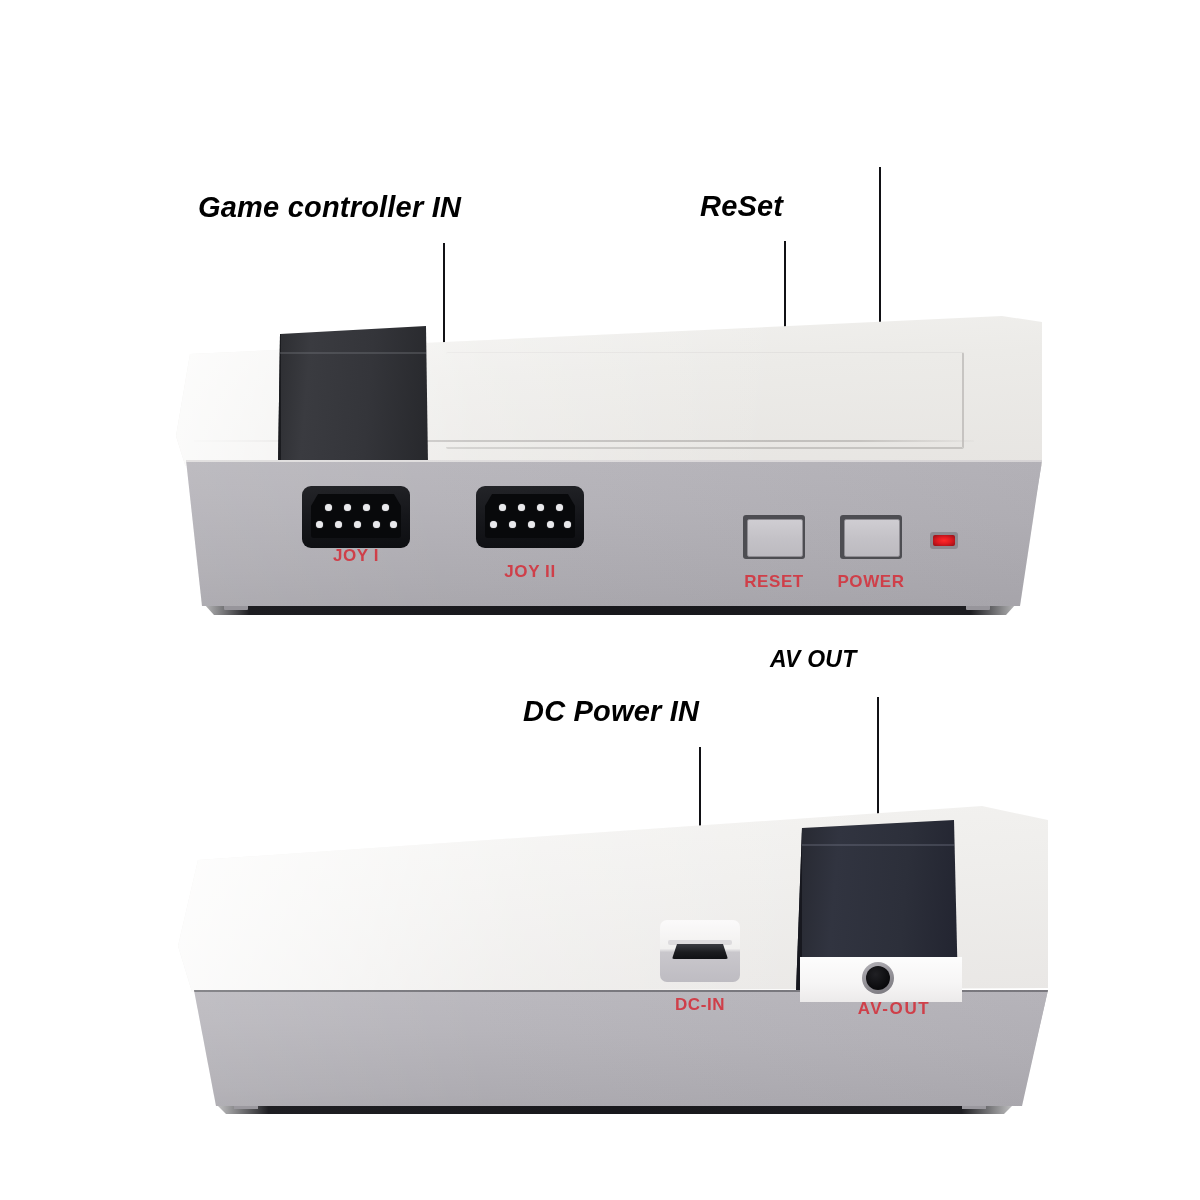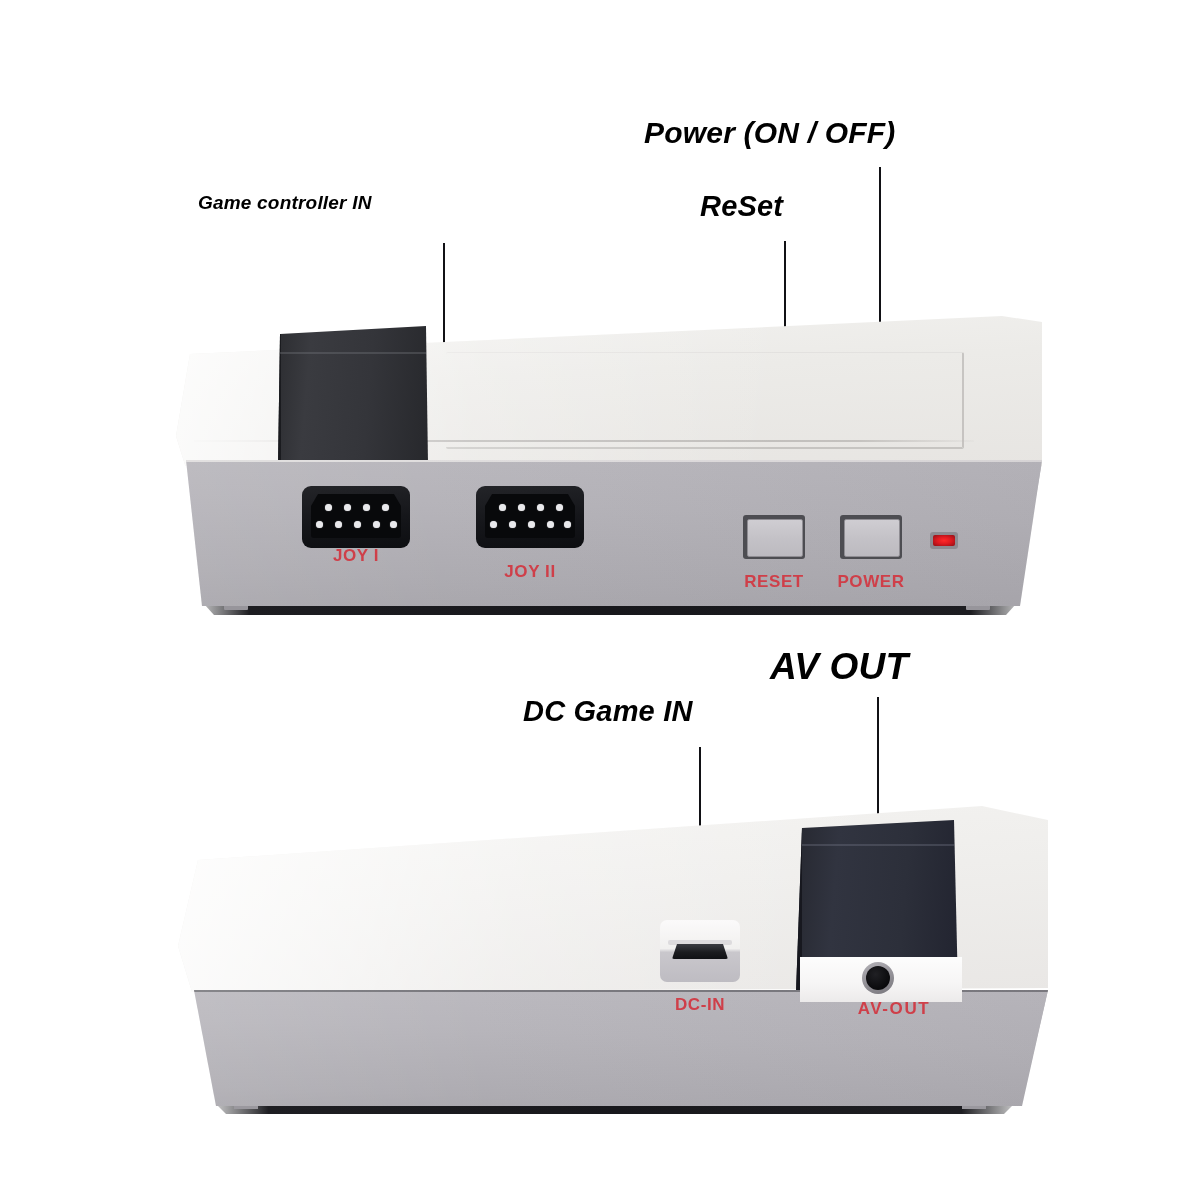--- a/index.html
+++ b/index.html
@@ -28,25 +28,25 @@
   .callout-label {
     position: absolute;
     font-family: "Liberation Sans", sans-serif;
     font-weight: bold;
     font-style: italic;
     color: #000000;
     white-space: nowrap;
     letter-spacing: 0.2px;
     line-height: 1;
   }
-  .callout-label.lbl-controller { left: 198px; top: 193px; font-size: 19px; }
+  .callout-label.lbl-controller { left: 198px; top: 193px; font-size: 29px; }
   .callout-label.lbl-reset      { left: 700px; top: 192px; font-size: 29px; }
   .callout-label.lbl-power      { left: 644px; top: 118px; font-size: 30px; }
   .callout-label.lbl-dcin       { left: 523px; top: 697px; font-size: 29px; }
-  .callout-label.lbl-avout      { left: 770px; top: 648px; font-size: 37px; }
+  .callout-label.lbl-avout      { left: 770px; top: 648px; font-size: 23px; }
 
   
   .leader {
     position: absolute;
     width: 2px;
     background: #111115;
   }
   .leader-dot {
     position: absolute;
     width: 13px;
@@ -351,23 +351,22 @@
 </style>
 </head>
 <body>
 
 <div id="diagram-root">
 
   <div class="callout-label lbl-controller">Game controller IN</div>
 
   <div class="callout-label lbl-reset">ReSet</div>
 
-  <div class="callout-label lbl-power">Power (ON / OFF)</div>
-
-  <div class="callout-label lbl-dcin">DC Game IN</div>
+
+  <div class="callout-label lbl-dcin">DC Power IN</div>
 
   <div class="callout-label lbl-avout">AV OUT</div>
 
   <div class="leader" style="left:443px; top:243px; height:248px;"></div>
   <div class="leader-dot" style="left:437px; top:485px;"></div>
 
   <div class="leader" style="left:784px; top:241px; height:250px;"></div>
   <div class="leader-dot" style="left:778px; top:485px;"></div>
 
   <div class="leader" style="left:879px; top:167px; height:324px;"></div>

